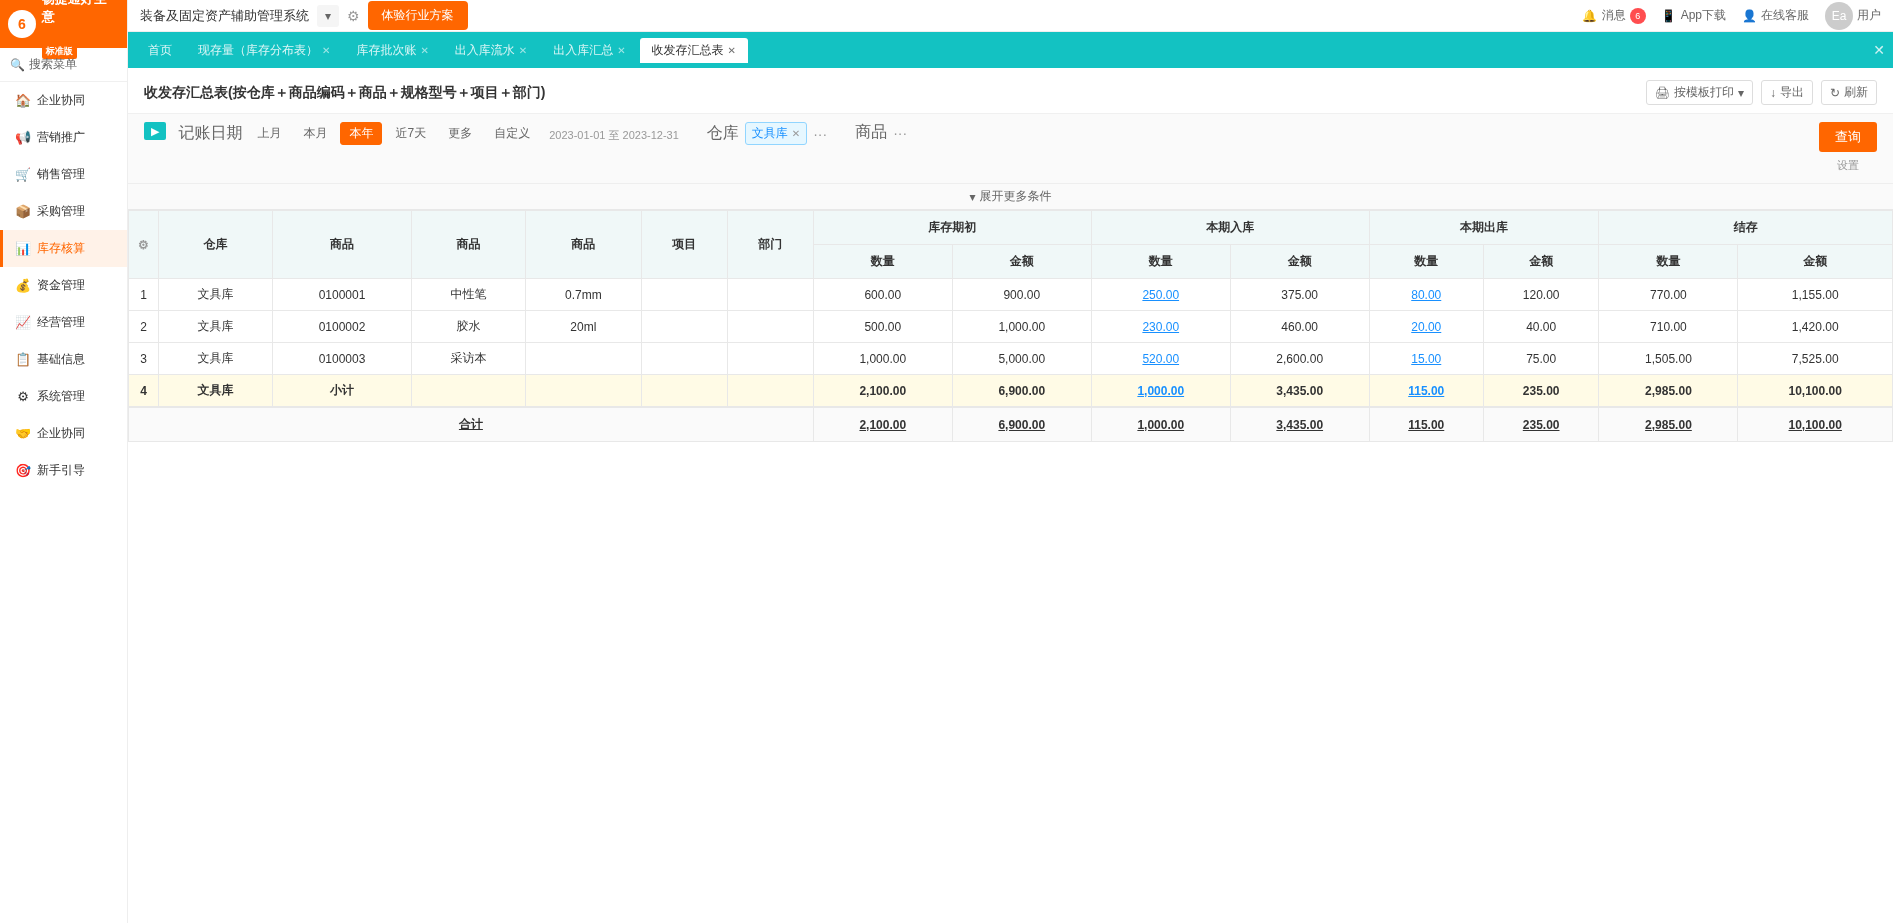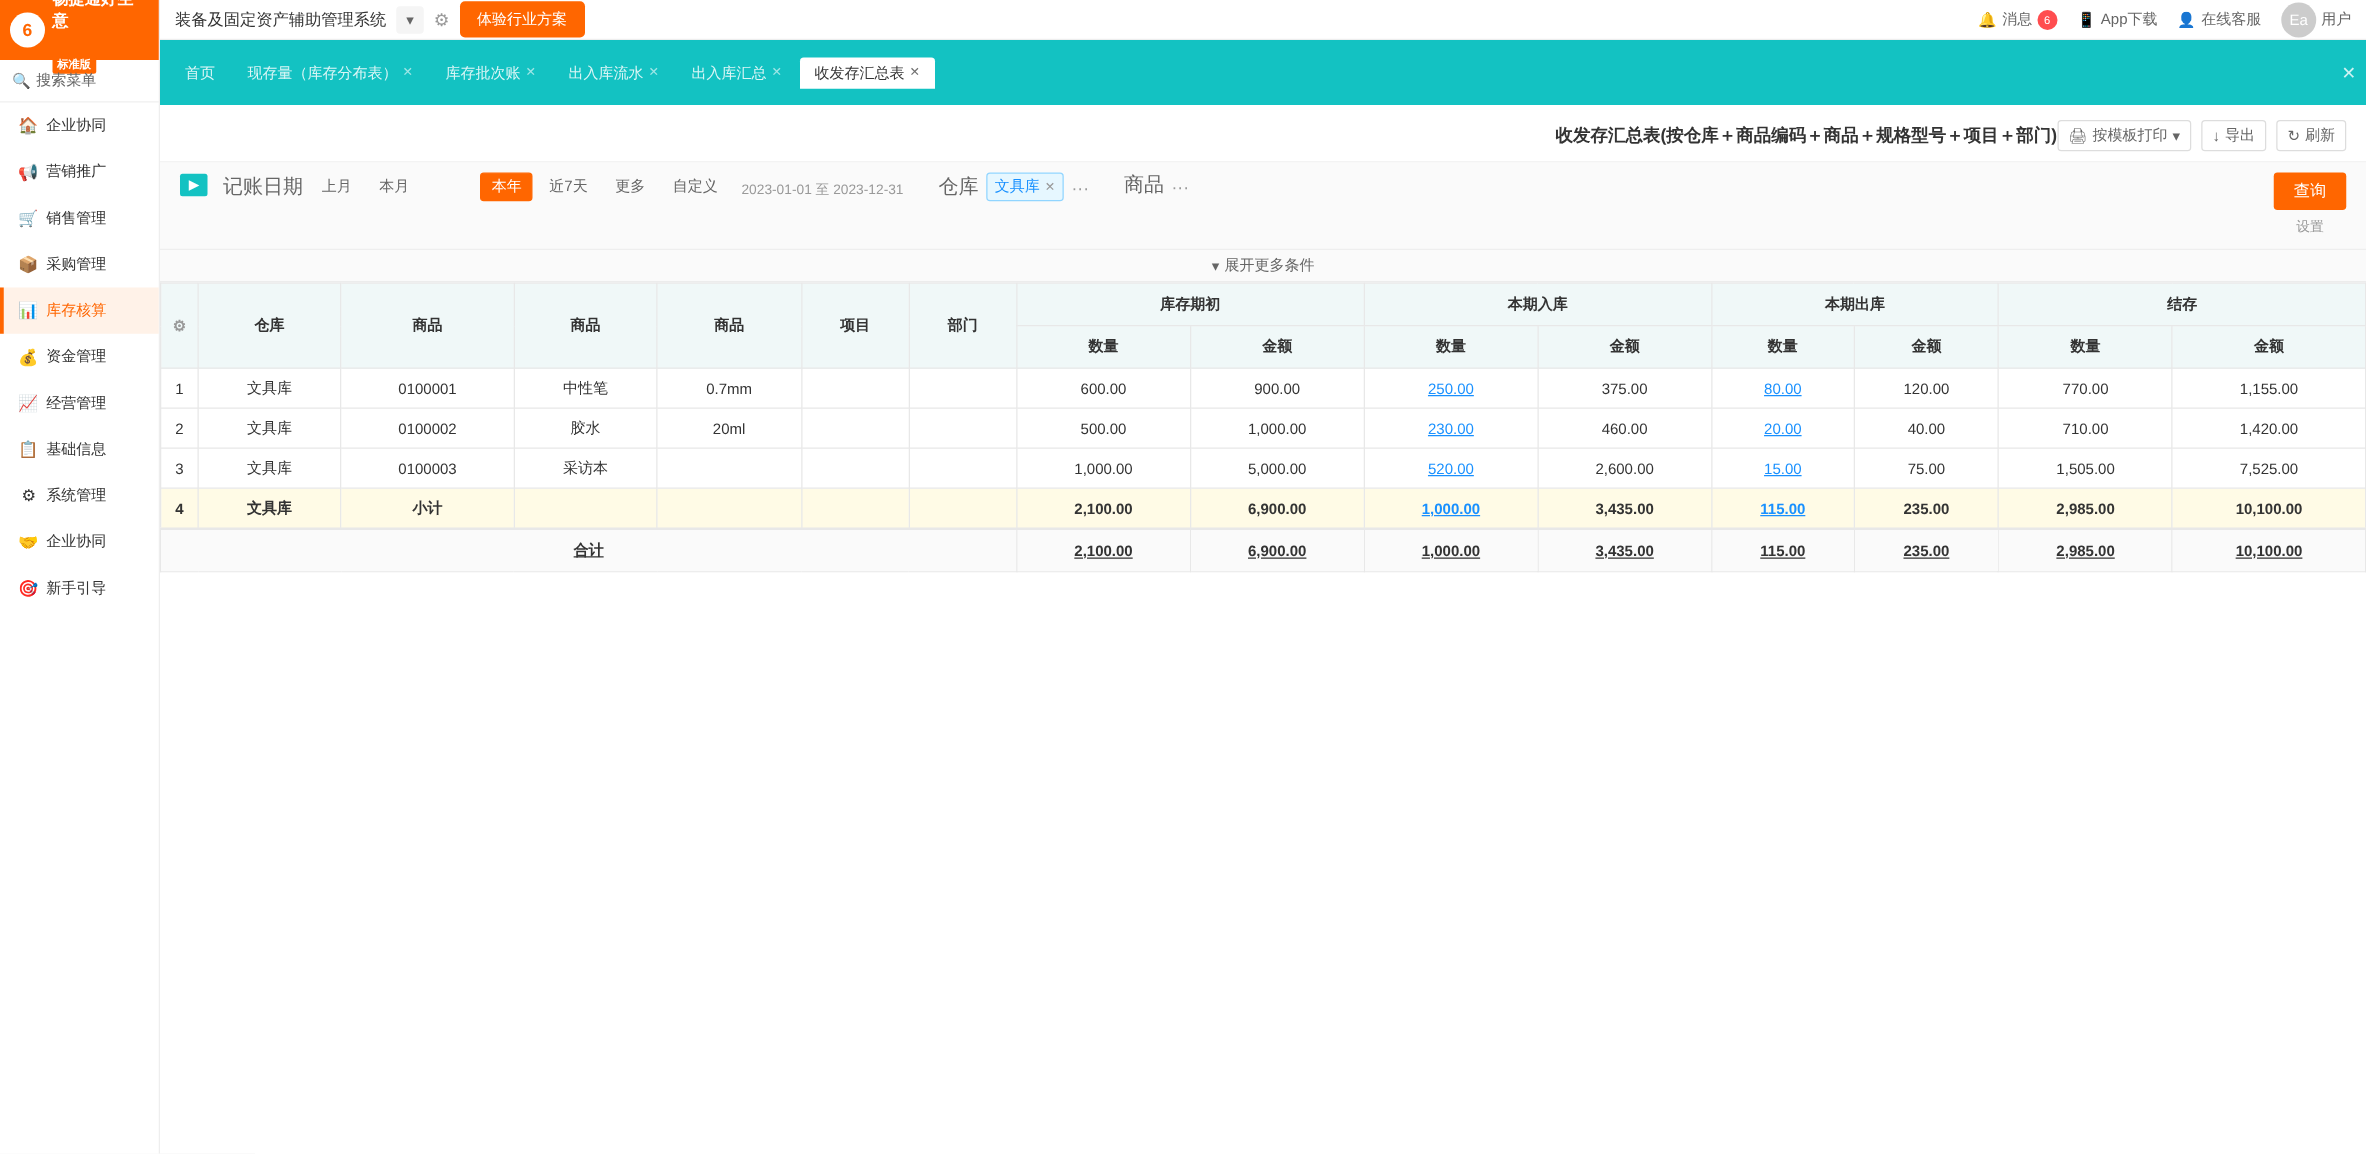--- a/index.html
+++ b/index.html
@@ -26,38 +26,38 @@
     .top-bar-left { display: flex; align-items: center; gap: 8px; }
     .system-name { font-size: 13px; color: #333; }
     .top-bar-dropdown { display: flex; align-items: center; gap: 4px; cursor: pointer; color: #666; font-size: 12px; background: #f5f5f5; padding: 4px 8px; border-radius: 3px; }
     .try-btn { background: #ff6600; color: #fff; border: none; padding: 6px 14px; border-radius: 4px; cursor: pointer; font-size: 12px; }
     .top-bar-right { display: flex; align-items: center; gap: 16px; color: #666; font-size: 12px; }
     .top-bar-action { display: flex; align-items: center; gap: 4px; cursor: pointer; }
     .badge { background: #ff4d4f; color: #fff; font-size: 9px; padding: 0 4px; border-radius: 8px; min-width: 16px; height: 16px; display: flex; align-items: center; justify-content: center; }
     .user-avatar { width: 28px; height: 28px; background: #ccc; border-radius: 50%; display: flex; align-items: center; justify-content: center; color: #fff; font-size: 12px; }
 
     
-    .tab-bar { height: 52px; background: #13c2c2; display: flex; align-items: center; padding: 0 8px; gap: 2px; flex-shrink: 0; }
+    .tab-bar { height: 36px; background: #13c2c2; display: flex; align-items: center; padding: 0 8px; gap: 2px; flex-shrink: 0; }
     .tab-item { display: flex; align-items: center; gap: 4px; padding: 4px 12px; color: rgba(255,255,255,0.85); cursor: pointer; font-size: 12px; border-radius: 3px 3px 0 0; white-space: nowrap; }
     .tab-item.active { background: #fff; color: #333; }
     .tab-close { font-size: 10px; opacity: 0.7; }
 
     
     .page-content { flex: 1; background: #fff; overflow: auto; padding: 0; }
     
     
-    .page-header { padding: 12px 16px 8px; border-bottom: 1px solid #f0f0f0; display: flex; align-items: center; justify-content: flex-end; }
+    .page-header { padding: 12px 16px 8px; border-bottom: 1px solid #f0f0f0; display: flex; align-items: center; justify-content: space-between; }
     .page-title { font-size: 14px; font-weight: 600; color: #333; }
     .page-actions { display: flex; align-items: center; gap: 8px; }
     .page-action-btn { display: flex; align-items: center; gap: 4px; color: #666; cursor: pointer; font-size: 12px; padding: 3px 8px; border: 1px solid #ddd; border-radius: 3px; background: #fff; }
     .filter-section { display: flex; align-items: center; gap: 6px; }
     .filter-label { color: #666; font-size: 16px; }
     .date-shortcuts { display: flex; align-items: center; gap: 4px; }
     .date-btn { padding: 2px 8px; border-radius: 3px; cursor: pointer; font-size: 12px; color: #666; border: 1px solid transparent; }
-    .date-btn.active { background: #ff6600; color: #fff; border-color: #ff6600; margin-left: 44px; }
+    .date-btn.active { background: #ff6600; color: #fff; border-color: #ff6600; }
     .date-range { font-size: 11px; color: #999; }
     .warehouse-tag { display: flex; align-items: center; gap: 4px; background: #e6f7ff; border: 1px solid #91d5ff; border-radius: 3px; padding: 2px 6px; font-size: 12px; color: #1890ff; }
     .warehouse-tag-close { cursor: pointer; color: #999; font-size: 10px; }
     .filter-more { color: #999; cursor: pointer; font-size: 14px; }
     .expand-btn { display: flex; align-items: center; gap: 4px; color: #666; cursor: pointer; font-size: 12px; }
     .query-btn { background: #ff6600; color: #fff; border: none; padding: 6px 16px; border-radius: 3px; cursor: pointer; font-size: 13px; }
     .settings-btn { display: block; text-align: center; color: #999; cursor: pointer; font-size: 11px; padding: 2px 6px; }
 
     
     .data-table { width: 100%; border-collapse: collapse; font-size: 12px; }

